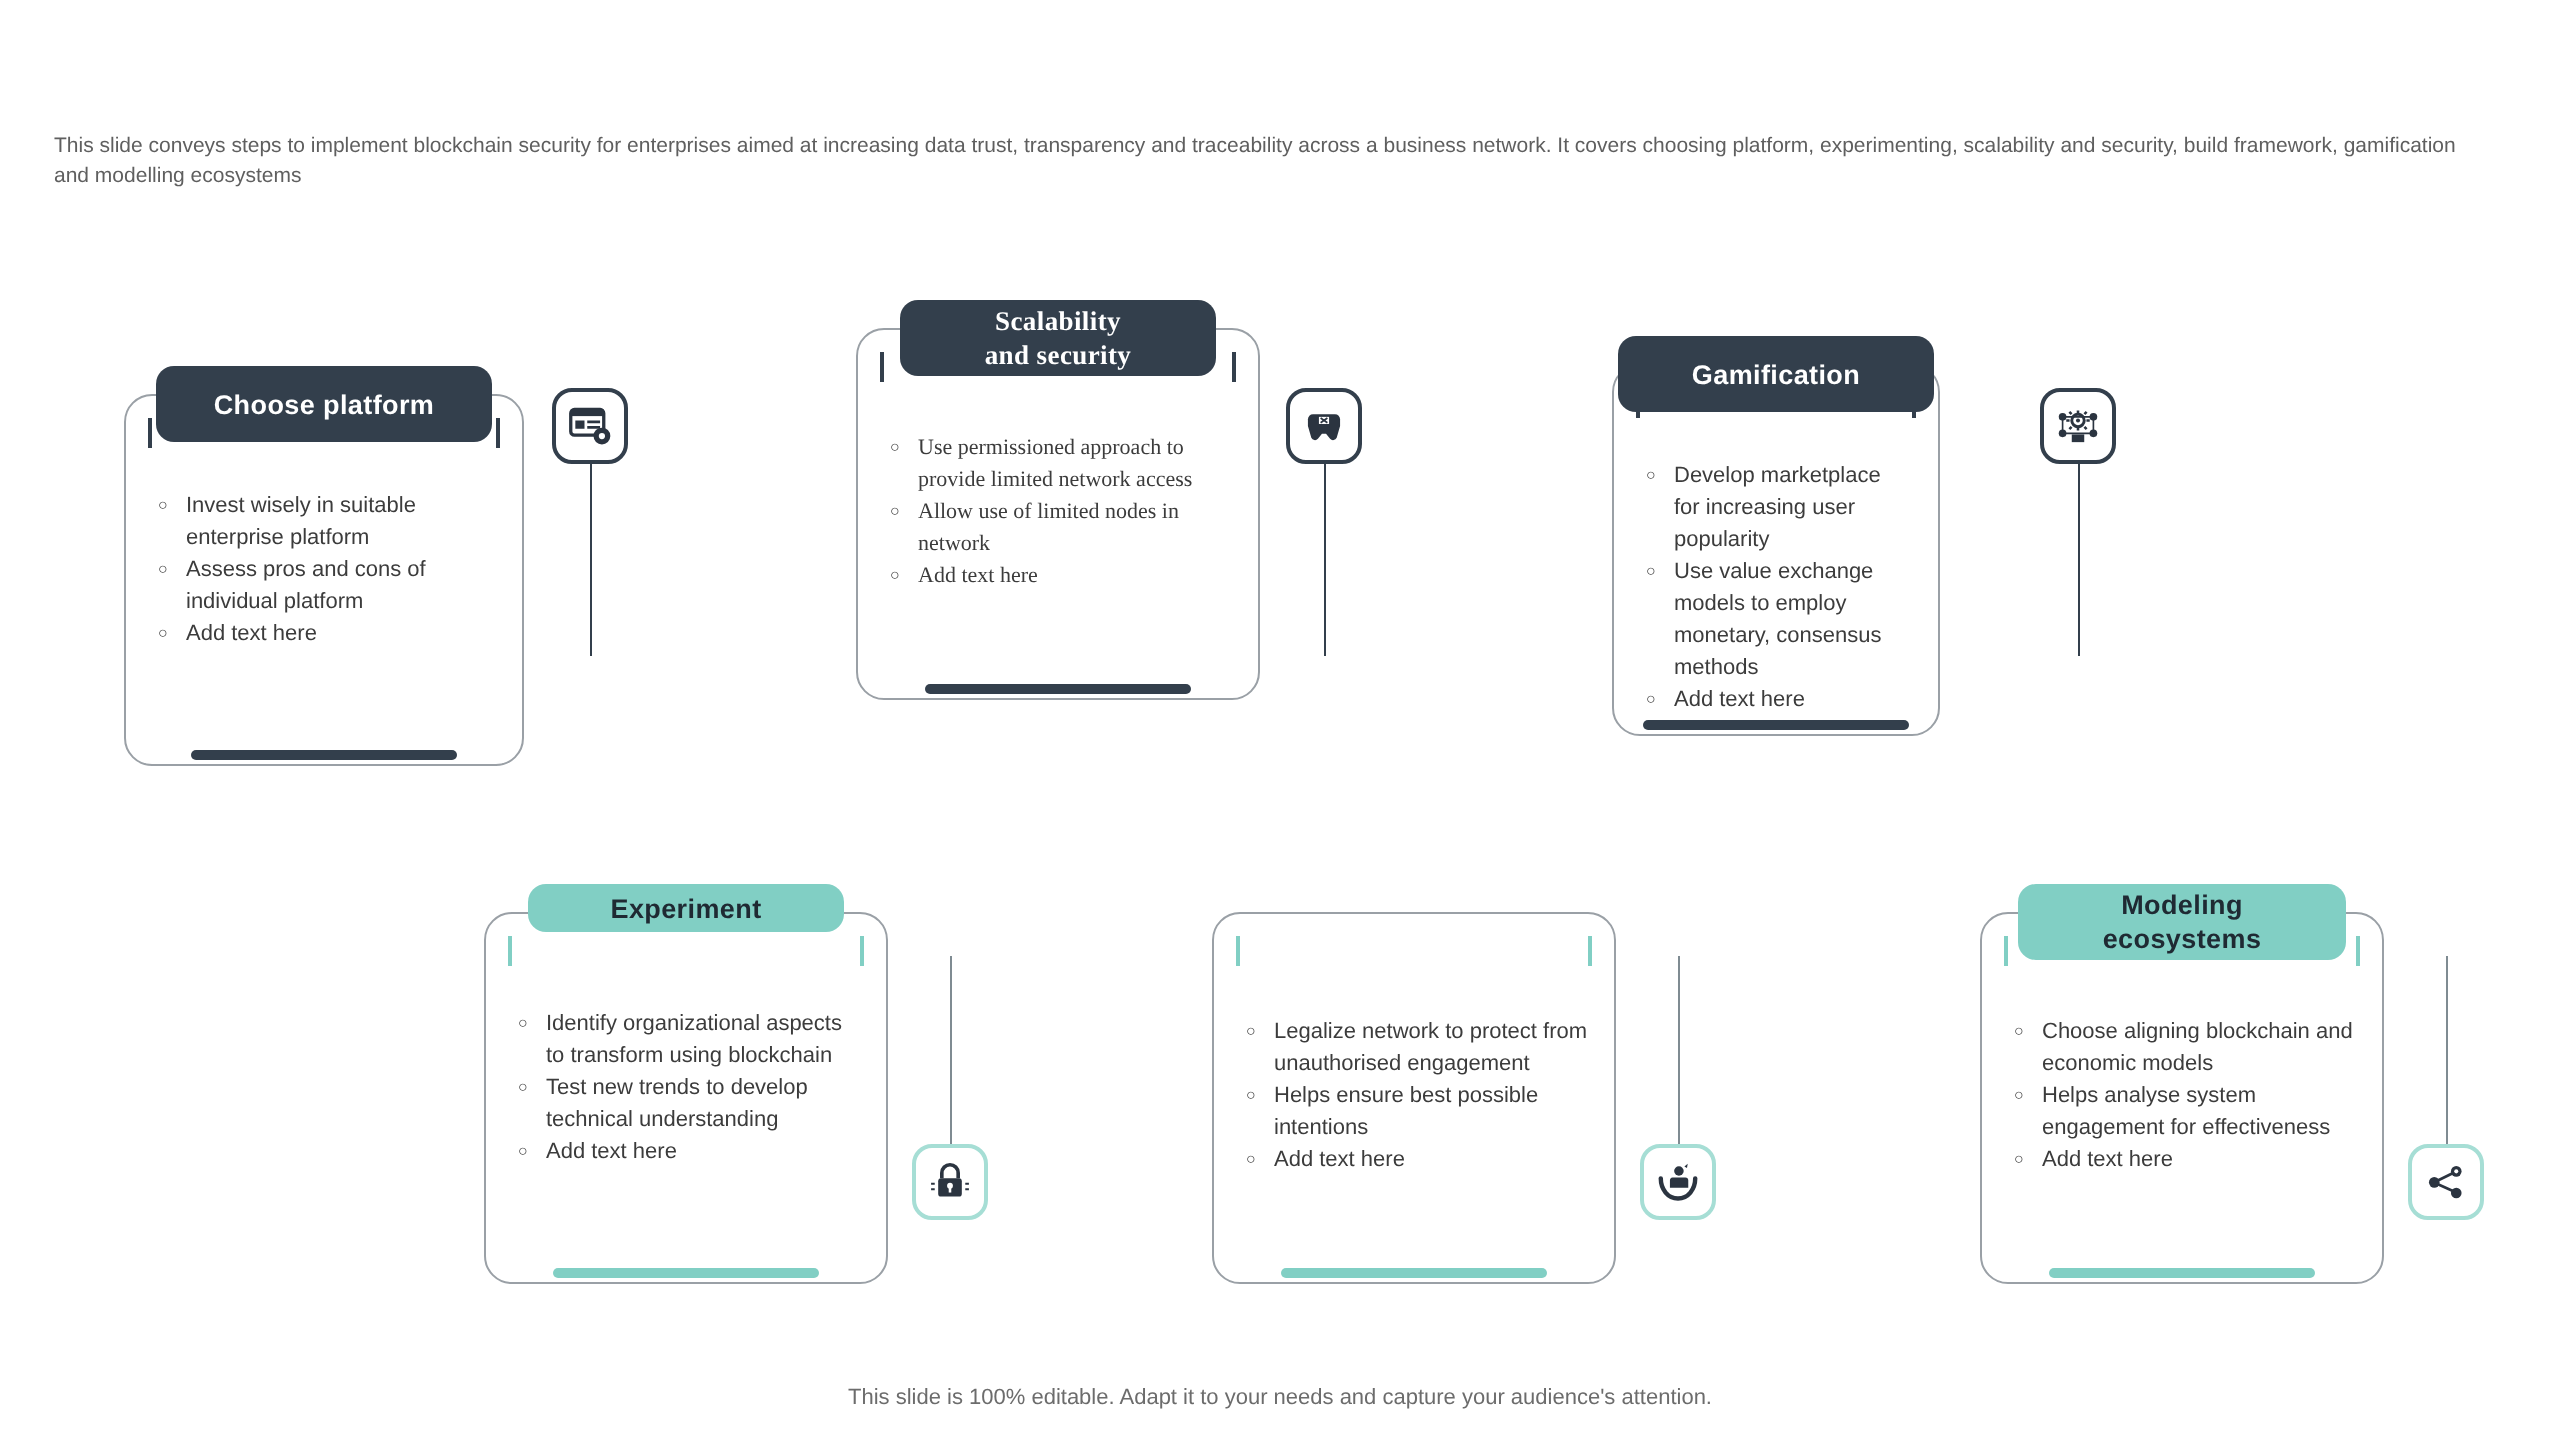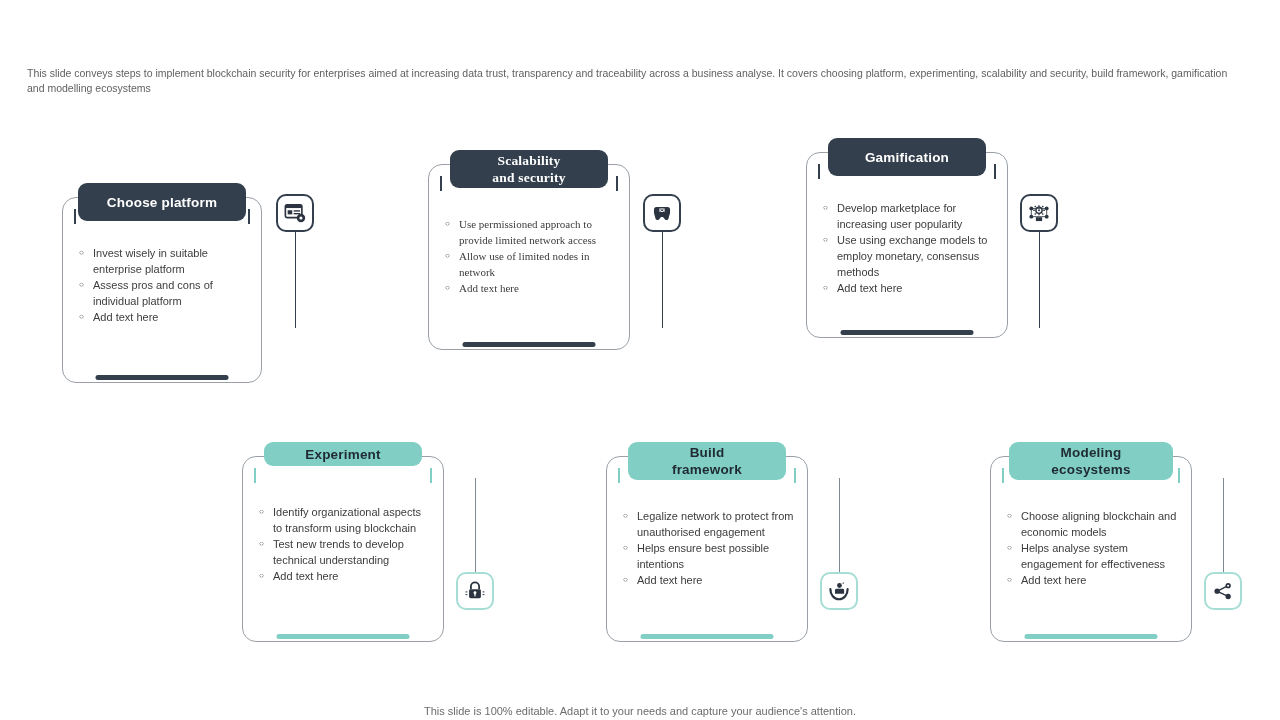--- a/index.html
+++ b/index.html
@@ -75,29 +75,29 @@
     border:2px solid #333f4c;border-radius:10px;background:#fff;
     display:flex;align-items:center;justify-content:center;z-index:5;
   }
   .badge.teal{border-color:#a6ded5;}
   .stem{position:absolute;width:1.4px;background:#333f4c;z-index:1;}
   .stem.teal{background:#7f8b92;}
 
   
   .footer{
     position:absolute;left:0;top:693px;width:1280px;text-align:center;
-    font-size:11px;color:#6c6c6c;margin-top:12px;
+    font-size:11px;color:#6c6c6c;
   }
 </style>
 </head>
 <body>
 
 <div class="slide">
 
-  <div class="subtitle">This slide conveys steps to implement blockchain security for enterprises aimed at increasing data trust, transparency and traceability across a business analyse. It covers choosing platform, experimenting, scalability and security, build framework, gamification and modelling ecosystems</div>
+  <div class="subtitle">This slide conveys steps to implement blockchain security for enterprises aimed at increasing data trust, transparency and traceability across a business network. It covers choosing platform, experimenting, scalability and security, build framework, gamification and modelling ecosystems</div>
 
 
   <div class="stem" style="left:295px;top:228px;height:100px;"></div>
   <div class="stem" style="left:662px;top:228px;height:100px;"></div>
   <div class="stem" style="left:1039px;top:228px;height:100px;"></div>
   <div class="stem teal" style="left:475px;top:478px;height:95px;"></div>
   <div class="stem teal" style="left:839px;top:478px;height:95px;"></div>
   <div class="stem teal" style="left:1223px;top:478px;height:95px;"></div>
 
   <div class="card" style="left:62px;top:150px;width:200px;height:200px;margin-top:33px;">
@@ -167,37 +167,37 @@
   </div>
   <div class="badge" style="left:643px;top:194px;">
     <svg width="22" height="20" viewBox="0 0 26 22">
       <path d="M6.5 4 H19.5 A3 3 0 0 1 22.5 7 V11 H3.5 V7 A3 3 0 0 1 6.5 4 Z" fill="#2b3440"></path>
       <path d="M3.5 11 H22.5 L20.5 18 A2.4 2.4 0 0 1 16.6 18.6 L14.2 15.6 H11.8 L9.4 18.6 A2.4 2.4 0 0 1 5.5 18 Z" fill="#2b3440"></path>
       <rect x="10" y="5.6" width="6" height="4.2" fill="#ffffff"></rect>
       <path d="M11 6.3 L15 9.1 M15 6.3 L11 9.1" stroke="#2b3440" stroke-width="1"></path>
     </svg>
   </div>
 
-  <div class="card" style="left:806px;top:138px;width:202px;height:200px;">
+  <div class="card" style="left:806px;top:168px;width:164px;height:200px;">
     <div class="card-box" style="height:186px;"></div>
     <div class="tick" style="left:12px;">
         <span></span>
       </div>
     <div class="tick" style="right:12px;">
         <span></span>
       </div>
     <div class="card-head dark" style="width:158px;height:38px;">Gamification</div>
     <div class="bullets" style="top:62px;">
       <div class="bullet">
           <span class="dot">○</span>
           <span class="txt">Develop  marketplace for increasing  user  popularity</span>
         </div>
       <div class="bullet">
           <span class="dot">○</span>
-          <span class="txt">Use using  exchange models to employ monetary, consensus methods</span>
+          <span class="txt">Use value  exchange models to employ monetary, consensus methods</span>
         </div>
       <div class="bullet">
           <span class="dot">○</span>
           <span class="txt">Add text here</span>
         </div>
     </div>
     <div class="accent dark" style="top:192px;width:133px;"></div>
   </div>
   <div class="badge" style="left:1020px;top:194px;">
     <svg width="22" height="22" viewBox="0 0 24 24">
@@ -249,24 +249,20 @@
   </div>
 
   <div class="card" style="left:606px;top:442px;width:202px;height:200px;">
     <div class="card-box" style="height:186px;"></div>
     <div class="tick t2" style="left:12px;">
         <span></span>
       </div>
     <div class="tick t2" style="right:12px;">
         <span></span>
       </div>
-    <div class="card-head teal" style="width:158px;height:38px;flex-direction:column;">
-      <span>Build</span>
-      <span>framework</span>
-    </div>
     <div class="bullets" style="top:66px;">
       <div class="bullet">
           <span class="dot">○</span>
           <span class="txt">Legalize network to protect from unauthorised  engagement</span>
         </div>
       <div class="bullet">
           <span class="dot">○</span>
           <span class="txt">Helps  ensure  best possible intentions</span>
         </div>
       <div class="bullet">

